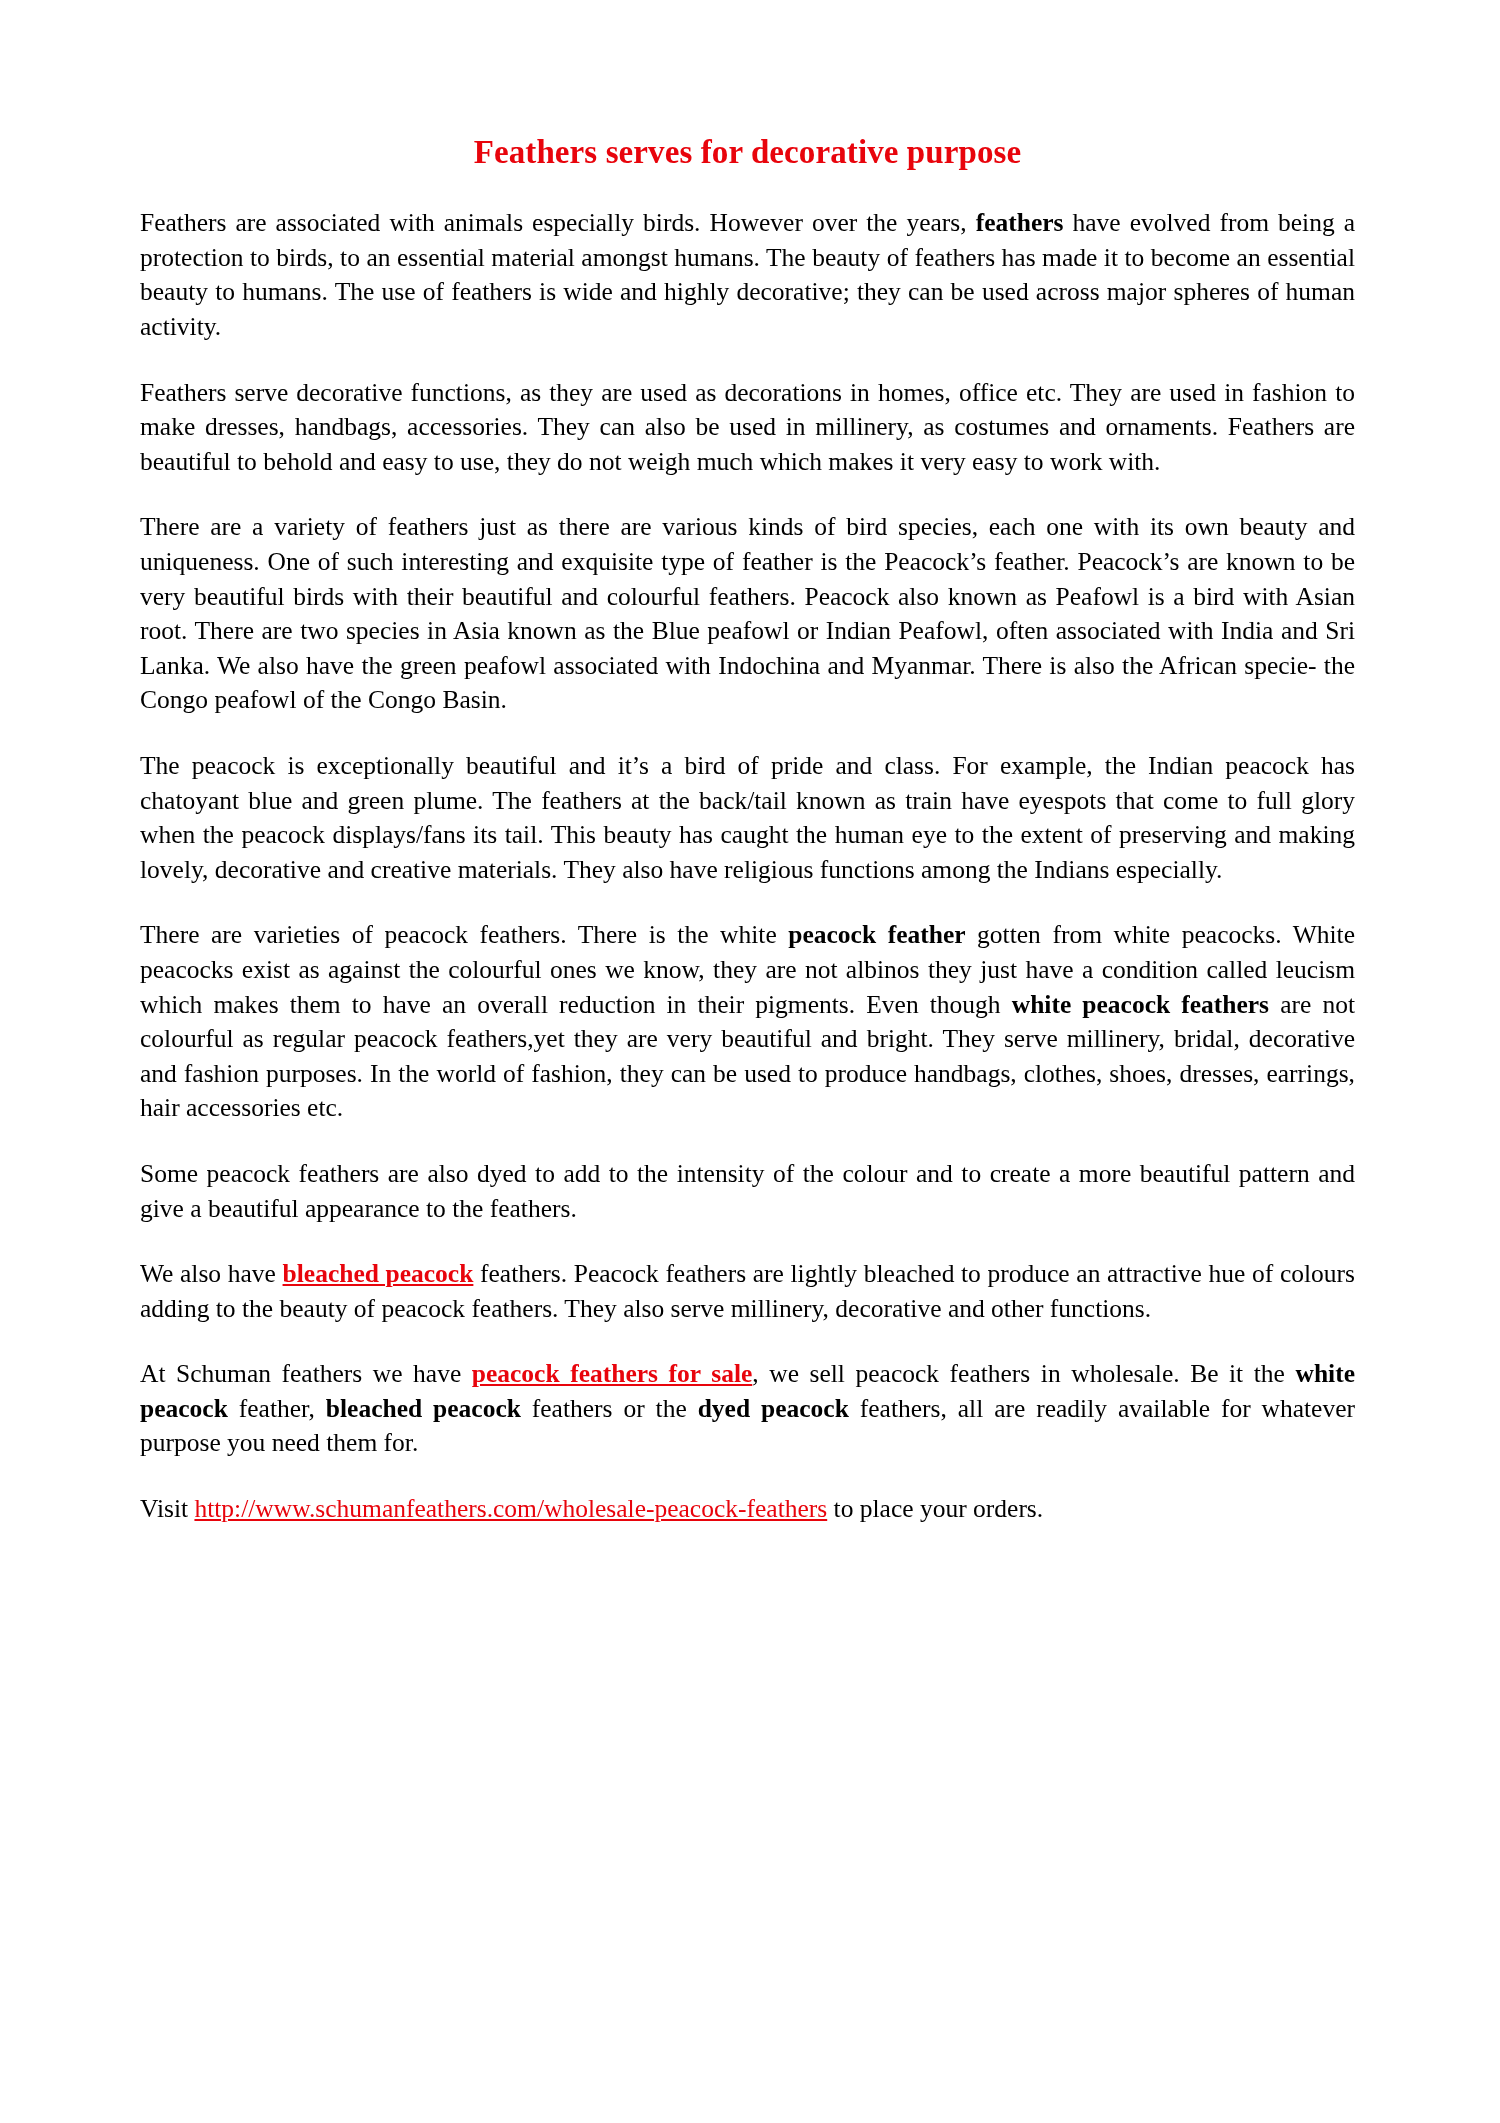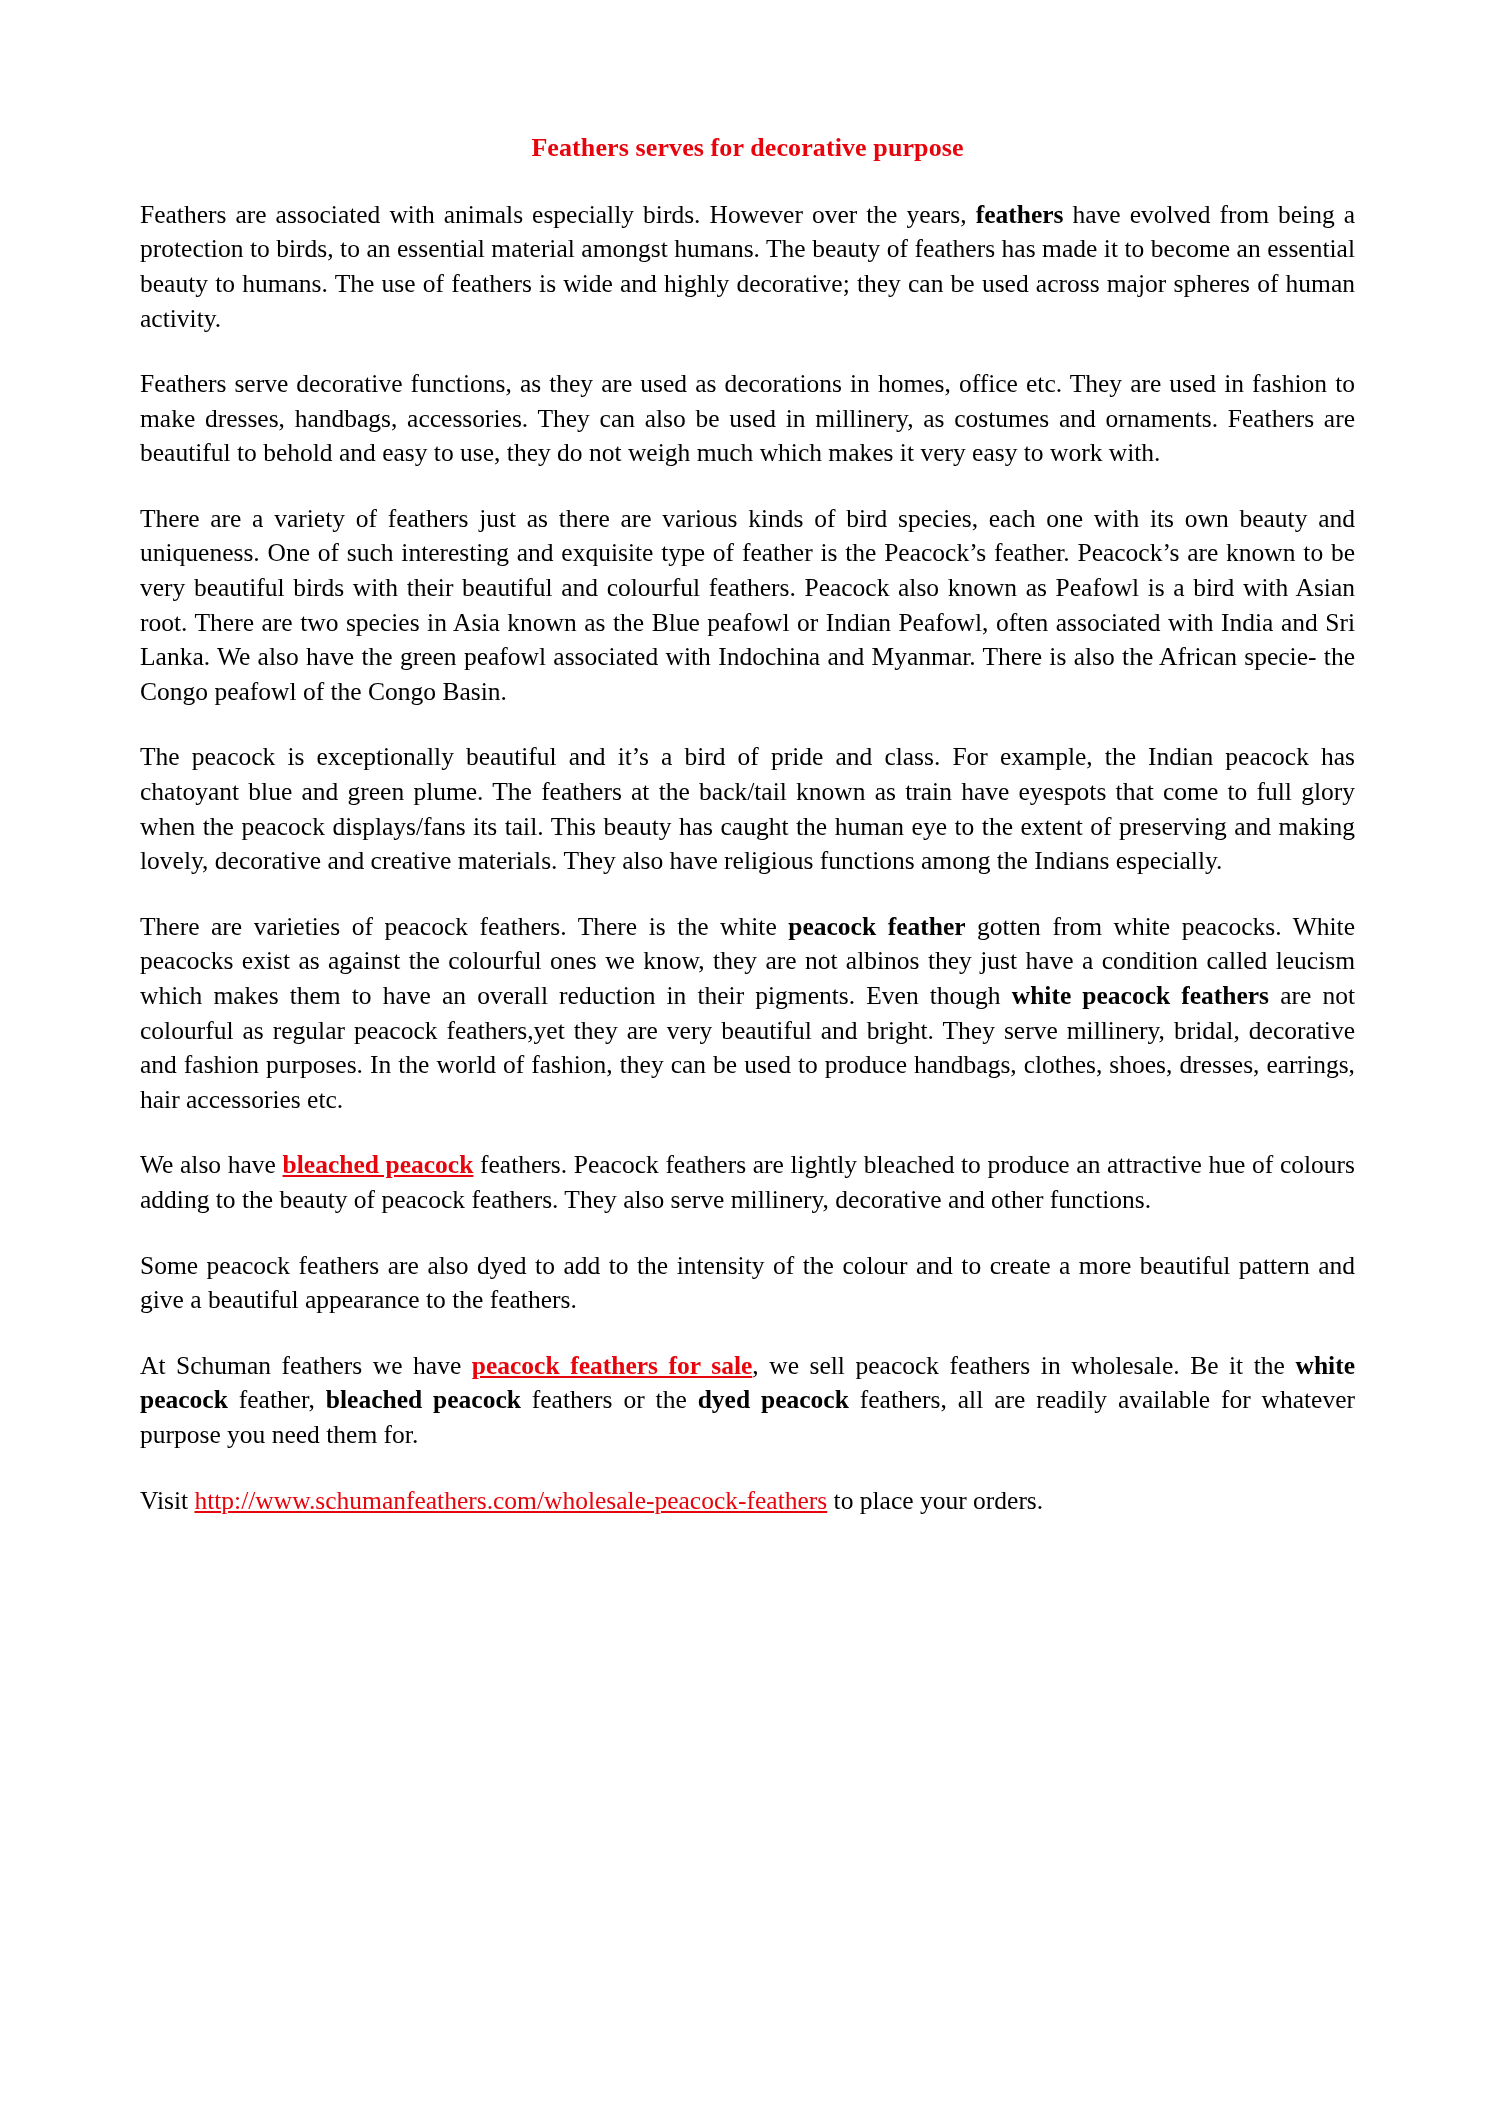--- a/index.html
+++ b/index.html
@@ -23,21 +23,21 @@
   }
   #content {
     position: absolute;
     left: 140px;
     top: 132px;
     width: 1215px;
   }
   .doc-title {
     text-align: center;
     font-weight: bold;
-    font-size: 26px;
+    font-size: 33px;
     line-height: 1.22;
     color: #e8040c;
     margin: 0 0 34px 0;
     letter-spacing: 0.1px;
   }
   .para {
     text-align: justify;
     text-justify: inter-word;
     font-size: 25.5px;
     line-height: 34.6px;
@@ -73,22 +73,22 @@
     <p class="para"><span>Feathers are associated with animals especially birds. However over the years, </span><span class="b">feathers</span><span> have evolved from being a protection to birds, to an essential material amongst humans. The beauty of feathers has made it to become an essential beauty to humans. The use of feathers is wide and highly decorative; they can be used across major spheres of human activity.</span></p>
 
     <p class="para"><span>Feathers serve decorative functions, as they are used as decorations in homes, office etc. They are used in fashion to make dresses, handbags, accessories. They can also be used in millinery, as costumes and ornaments. Feathers are beautiful to behold and easy to use, they do not weigh much which makes it very easy to work with.</span></p>
 
     <p class="para"><span>There are a variety of feathers just as there are various kinds of bird species, each one with its own beauty and uniqueness. One of such interesting and exquisite type of feather is the Peacock’s feather. Peacock’s are known to be very beautiful birds with their beautiful and colourful feathers. Peacock also known as Peafowl is a bird with Asian root. There are two species in Asia known as the Blue peafowl or Indian Peafowl, often associated with India and Sri Lanka. We also have the green peafowl associated with Indochina and Myanmar. There is also the African specie- the Congo peafowl of the Congo Basin.</span></p>
 
     <p class="para"><span>The peacock is exceptionally beautiful and it’s a bird of pride and class. For example, the Indian peacock has chatoyant blue and green plume. The feathers at the back/tail known as train have eyespots that come to full glory when the peacock displays/fans its tail. This beauty has caught the human eye to the extent of preserving and making lovely, decorative and creative materials. They also have religious functions among the Indians especially.</span></p>
 
     <p class="para"><span>There are varieties of peacock feathers. There is the white </span><span class="b">peacock feather</span><span> gotten from white peacocks. White peacocks exist as against the colourful ones we know, they are not albinos they just have a condition called leucism which makes them to have an overall reduction in their pigments. Even though </span><span class="b">white peacock feathers</span><span> are not colourful as regular peacock feathers,yet they are very beautiful and bright. They serve millinery, bridal, decorative and fashion purposes. In the world of fashion, they can be used to produce handbags, clothes, shoes, dresses, earrings, hair accessories etc.</span></p>
 
+    <p class="para"><span>Some peacock feathers are also dyed to add to the intensity of the colour and to create a more beautiful pattern and give a beautiful appearance to the feathers.</span></p>
+
     <p class="para"><span>We also have </span><a href="#" class="red-link">bleached peacock</a><span> feathers. Peacock feathers are lightly bleached to produce an attractive hue of colours adding to the beauty of peacock feathers. They also serve millinery, decorative and other functions.</span></p>
-
-    <p class="para"><span>Some peacock feathers are also dyed to add to the intensity of the colour and to create a more beautiful pattern and give a beautiful appearance to the feathers.</span></p>
 
     <p class="para"><span>At Schuman feathers we have </span><a href="#" class="red-link">peacock feathers for sale</a><span>, we sell peacock feathers in wholesale. Be it the </span><span class="b">white peacock</span><span> feather, </span><span class="b">bleached peacock</span><span> feathers or the </span><span class="b">dyed peacock</span><span> feathers, all are readily available for whatever purpose you need them for.</span></p>
 
     <p class="para"><span>Visit </span><a href="#" class="url-link">http://www.schumanfeathers.com/wholesale-peacock-feathers</a><span> to place your orders.</span></p>
 
   </div>
 </div>
 
 </body></html>

